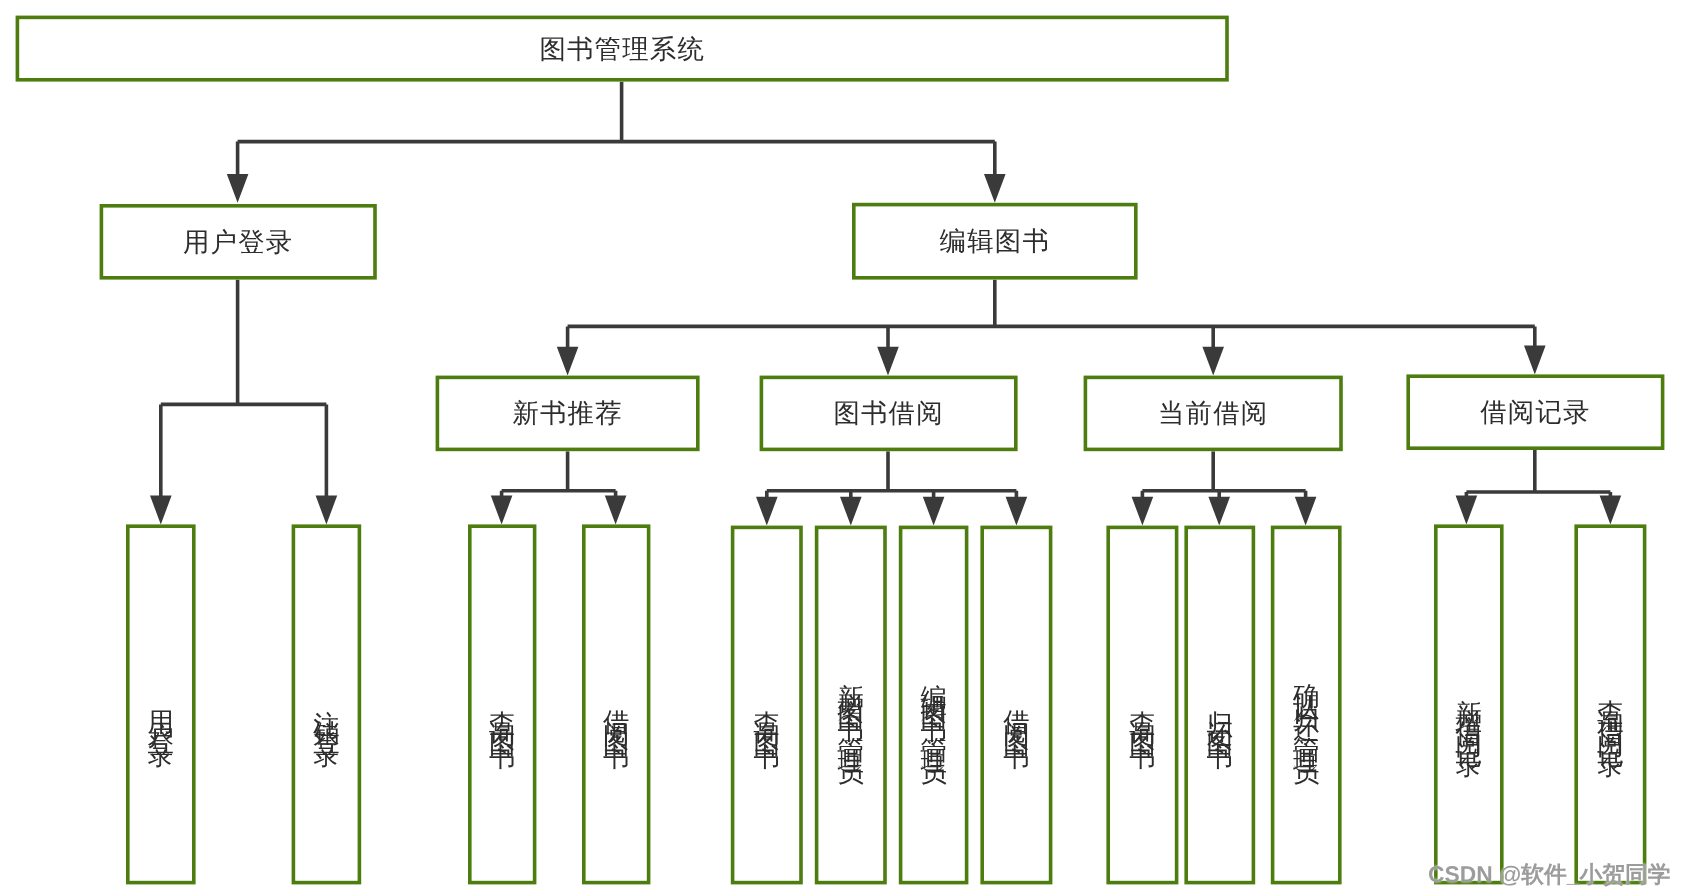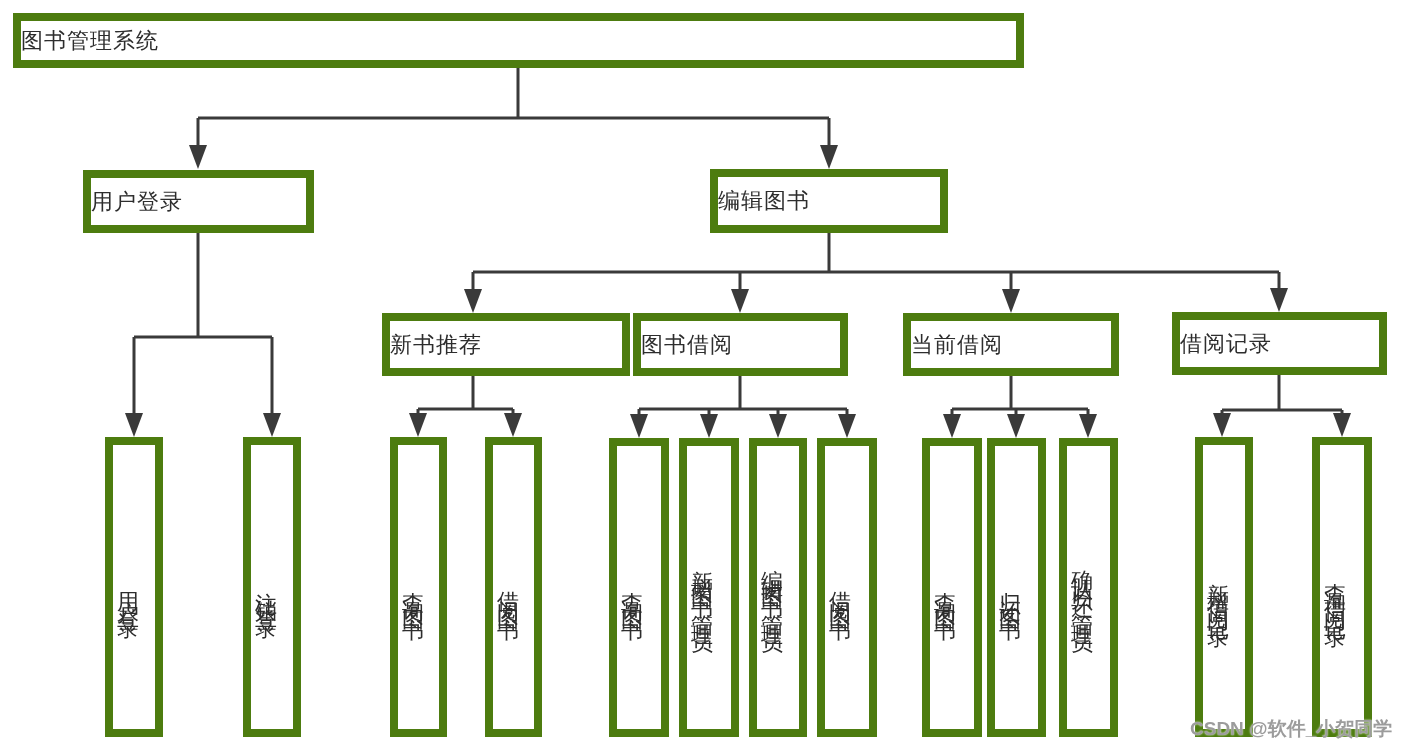--- a/index.html
+++ b/index.html
@@ -20,24 +20,25 @@
     left: 0;
     top: 0;
     width: 1405px;
     height: 747px;
     pointer-events: none;
   }
   .node {
     position: absolute;
     box-sizing: border-box;
     background: #ffffff;
-    border: 8px solid #4d7c0f;
+    border: 3px solid #4d7c0f;
     color: #2d2d2d;
     display: flex;
     align-items: center;
+    justify-content: center;
     z-index: 2;
   }
   .hbox {
     font-size: 22px;
     letter-spacing: 1px;
     white-space: nowrap;
   }
   .vbox .vtext {
     writing-mode: vertical-rl;
     text-orientation: mixed;
@@ -99,21 +100,21 @@
     <span>图书管理系统</span>
   </div>
 
   <div class="node hbox" style="left:83px;top:170px;width:231px;height:63px">
     <span>用户登录</span>
   </div>
   <div class="node hbox" style="left:710px;top:169px;width:238px;height:64px">
     <span>编辑图书</span>
   </div>
 
-  <div class="node hbox" style="left:382px;top:313px;width:248px;height:63px">
+  <div class="node hbox" style="left:363px;top:313px;width:220px;height:63px">
     <span>新书推荐</span>
   </div>
   <div class="node hbox" style="left:633px;top:313px;width:215px;height:63px">
     <span>图书借阅</span>
   </div>
   <div class="node hbox" style="left:903px;top:313px;width:216px;height:63px">
     <span>当前借阅</span>
   </div>
   <div class="node hbox" style="left:1172px;top:312px;width:215px;height:63px">
     <span>借阅记录</span>

